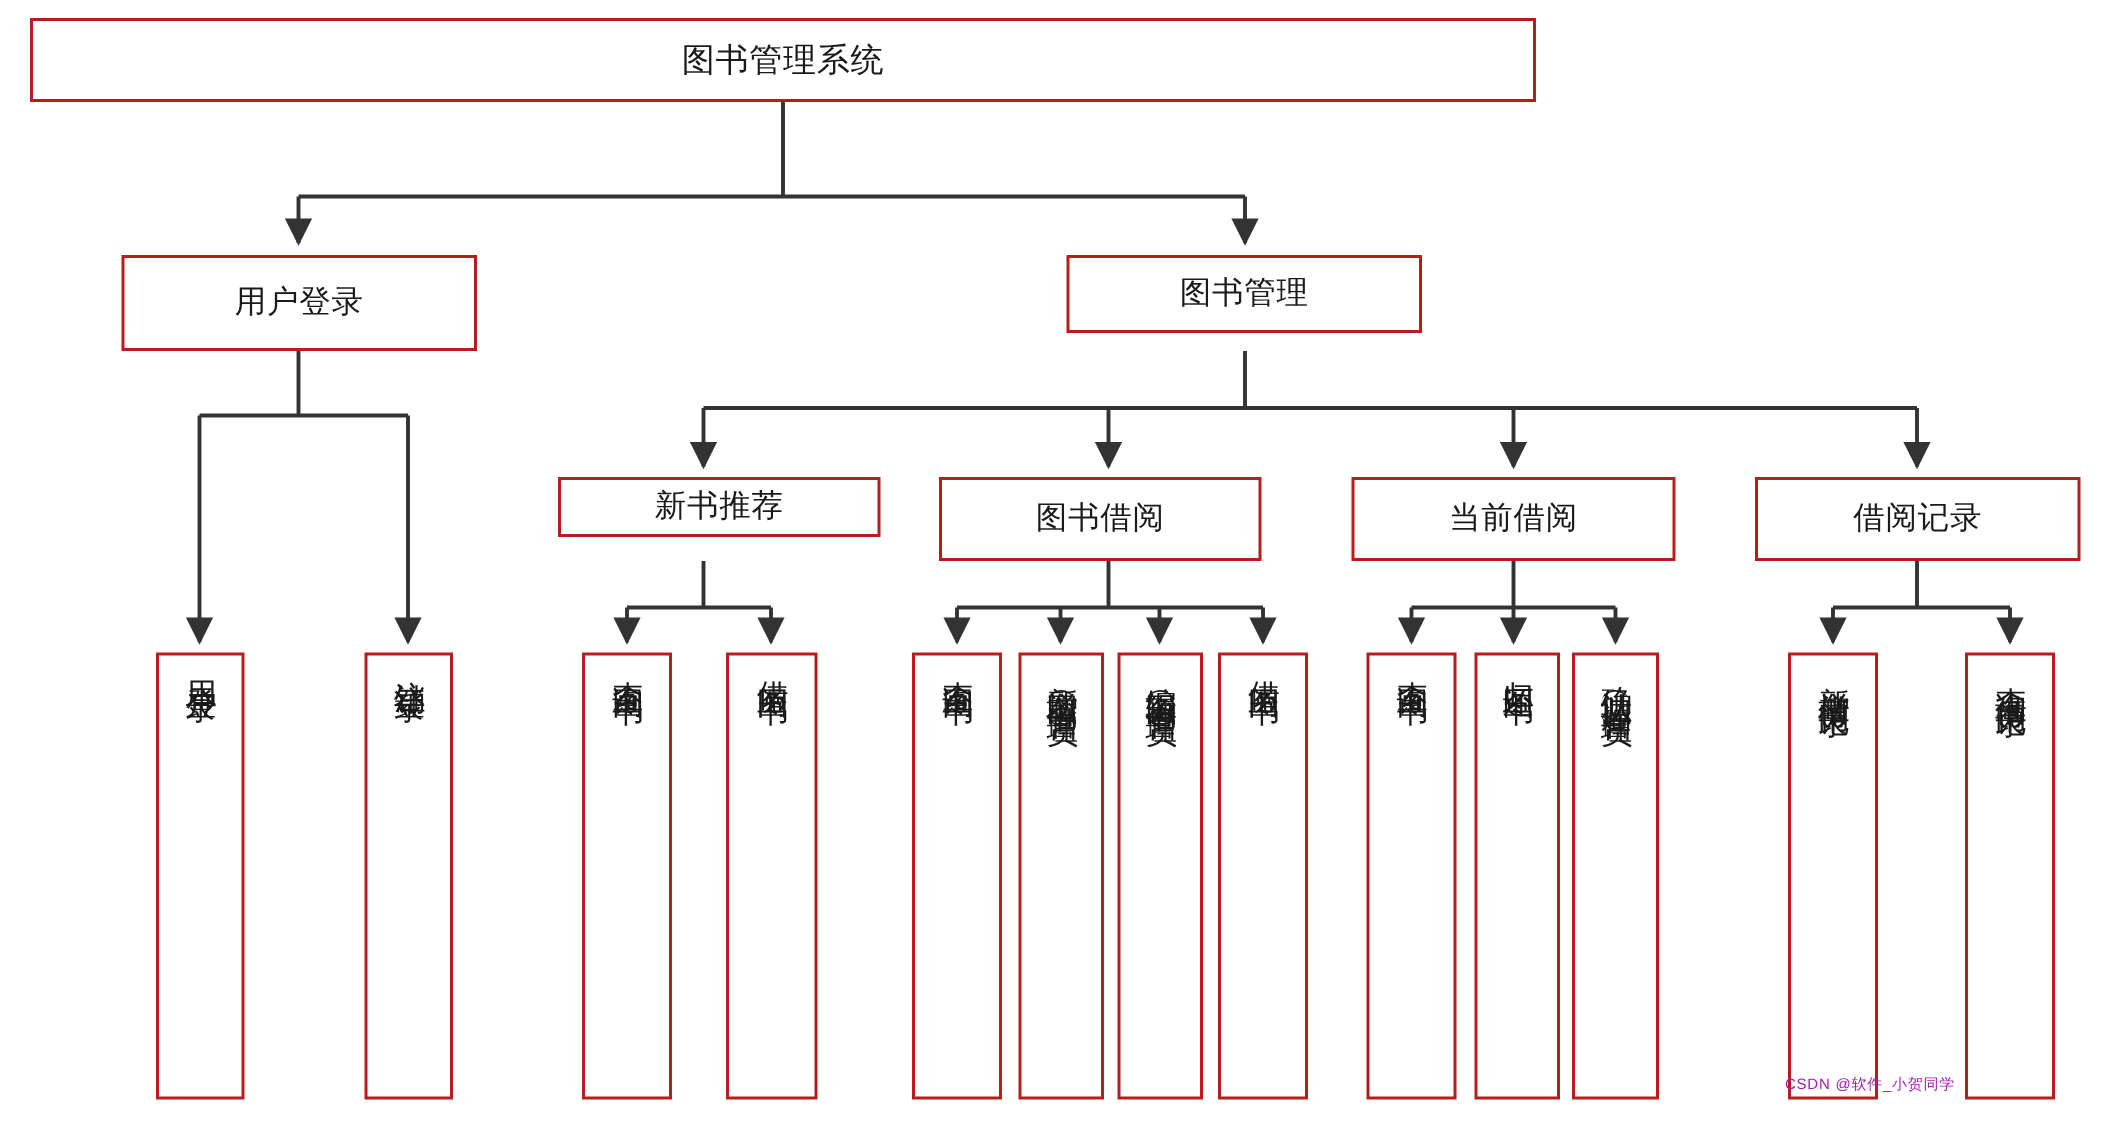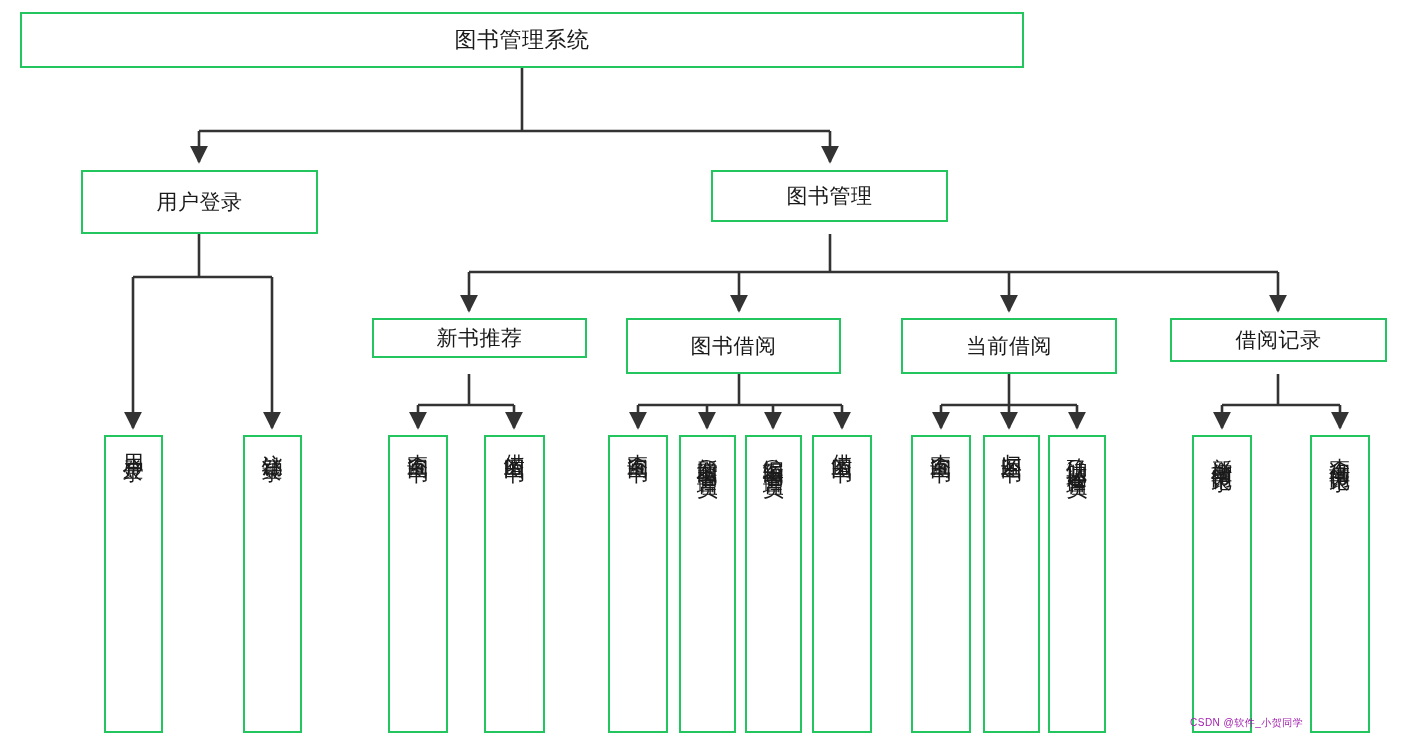--- a/index.html
+++ b/index.html
@@ -26,21 +26,21 @@
     width: 1405px;
     height: 747px;
     z-index: 1;
     pointer-events: none;
   }
   
   .node {
     position: absolute;
     box-sizing: border-box;
     background: #ffffff;
-    border: 2px solid #22c55e;
+    border: 2px solid #b91c1c;
     z-index: 2;
     display: flex;
     align-items: center;
     justify-content: center;
     color: #1a1a1a;
   }
   .node .label {
     display: block;
     text-align: center;
     line-height: 1.18;
@@ -161,21 +161,21 @@
 
   <div class="node l3" style="left:372px;  top:318px; width:215px; height:40px;">
     <span class="label">新书推荐</span>
   </div>
   <div class="node l3" style="left:626px;  top:318px; width:215px; height:56px;">
     <span class="label">图书借阅</span>
   </div>
   <div class="node l3" style="left:901px;  top:318px; width:216px; height:56px;">
     <span class="label">当前借阅</span>
   </div>
-  <div class="node l3" style="left:1170px; top:318px; width:217px; height:44px;">
+  <div class="node l3" style="left:1170px; top:318px; width:217px; height:56px;">
     <span class="label">借阅记录</span>
   </div>
 
   <div class="node leaf short" style="left:104px; width:59px;">
     <span class="label">用户登录</span>
   </div>
   <div class="node leaf short" style="left:243px; width:59px;">
     <span class="label">注销登录</span>
   </div>
 

